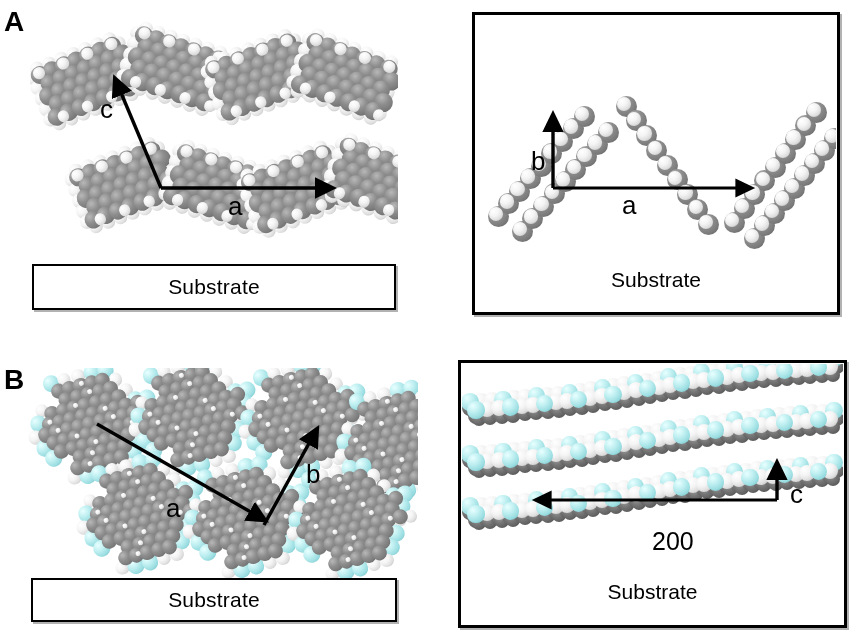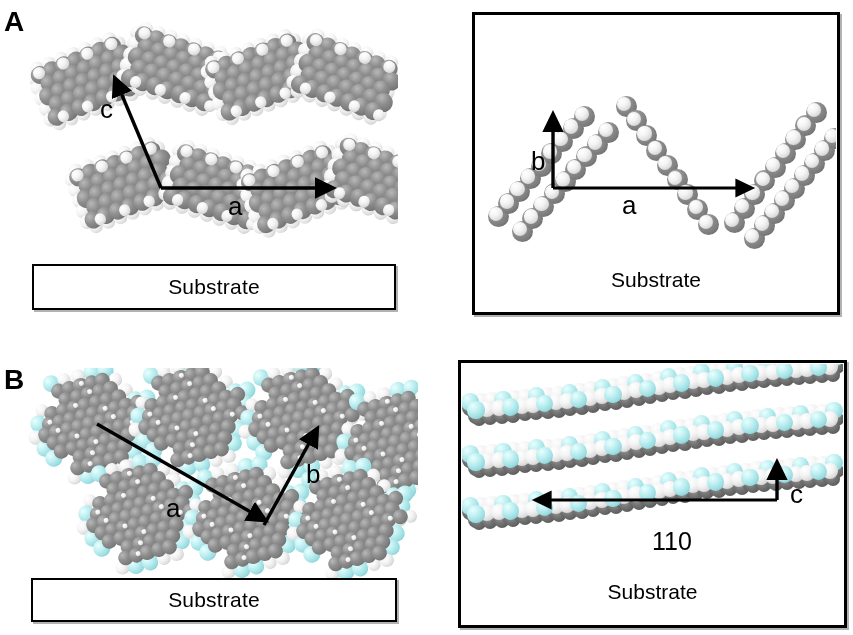--- a/index.html
+++ b/index.html
@@ -2053,16 +2053,16 @@
     <line x1="777" y1="500" x2="545" y2="500" stroke="#000" stroke-width="3.0" marker-end="url(#ah)"></line>
     <line x1="777" y1="500" x2="777" y2="473" stroke="#000" stroke-width="3.4" marker-end="url(#ah)"></line>
   </svg>
 
   <div class="vec-label" id="lbl-a-c">c</div>
   <div class="vec-label" id="lbl-a-a">a</div>
   <div class="vec-label" id="lbl-tr-b">b</div>
   <div class="vec-label" id="lbl-tr-a">a</div>
   <div class="vec-label" id="lbl-b-a">a</div>
   <div class="vec-label" id="lbl-b-b">b</div>
-  <div class="vec-label" id="lbl-br-110">110</div>
+  <div class="vec-label" id="lbl-br-110">200</div>
   <div class="vec-label" id="lbl-br-c">c</div>
 
 </div>
 
 </body></html>

